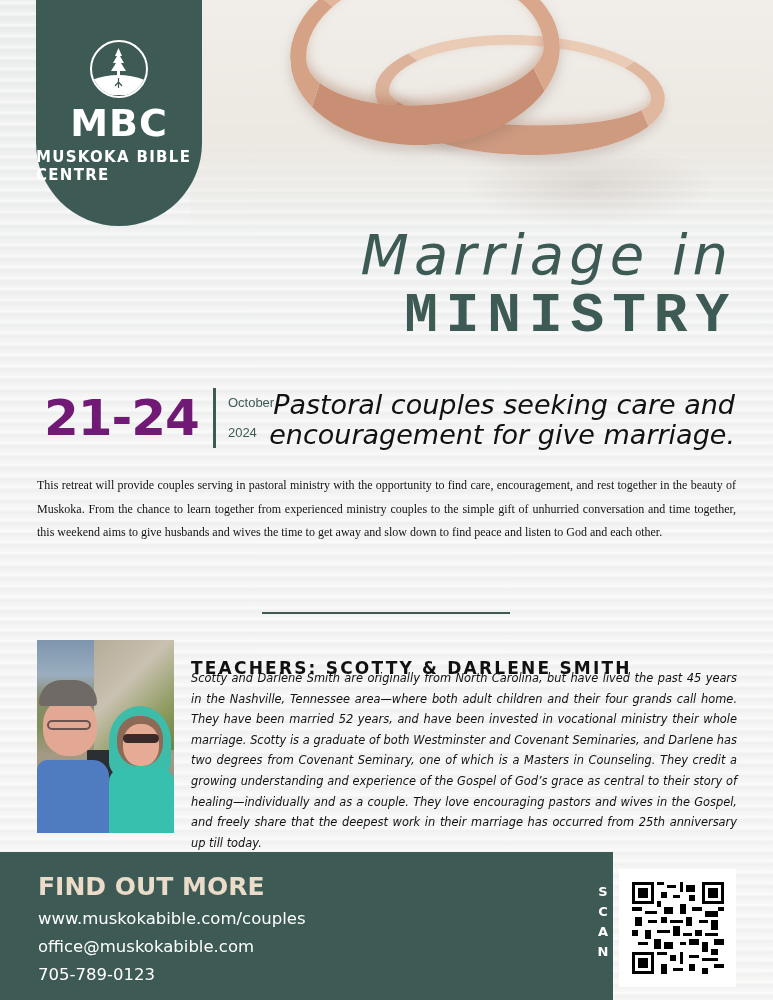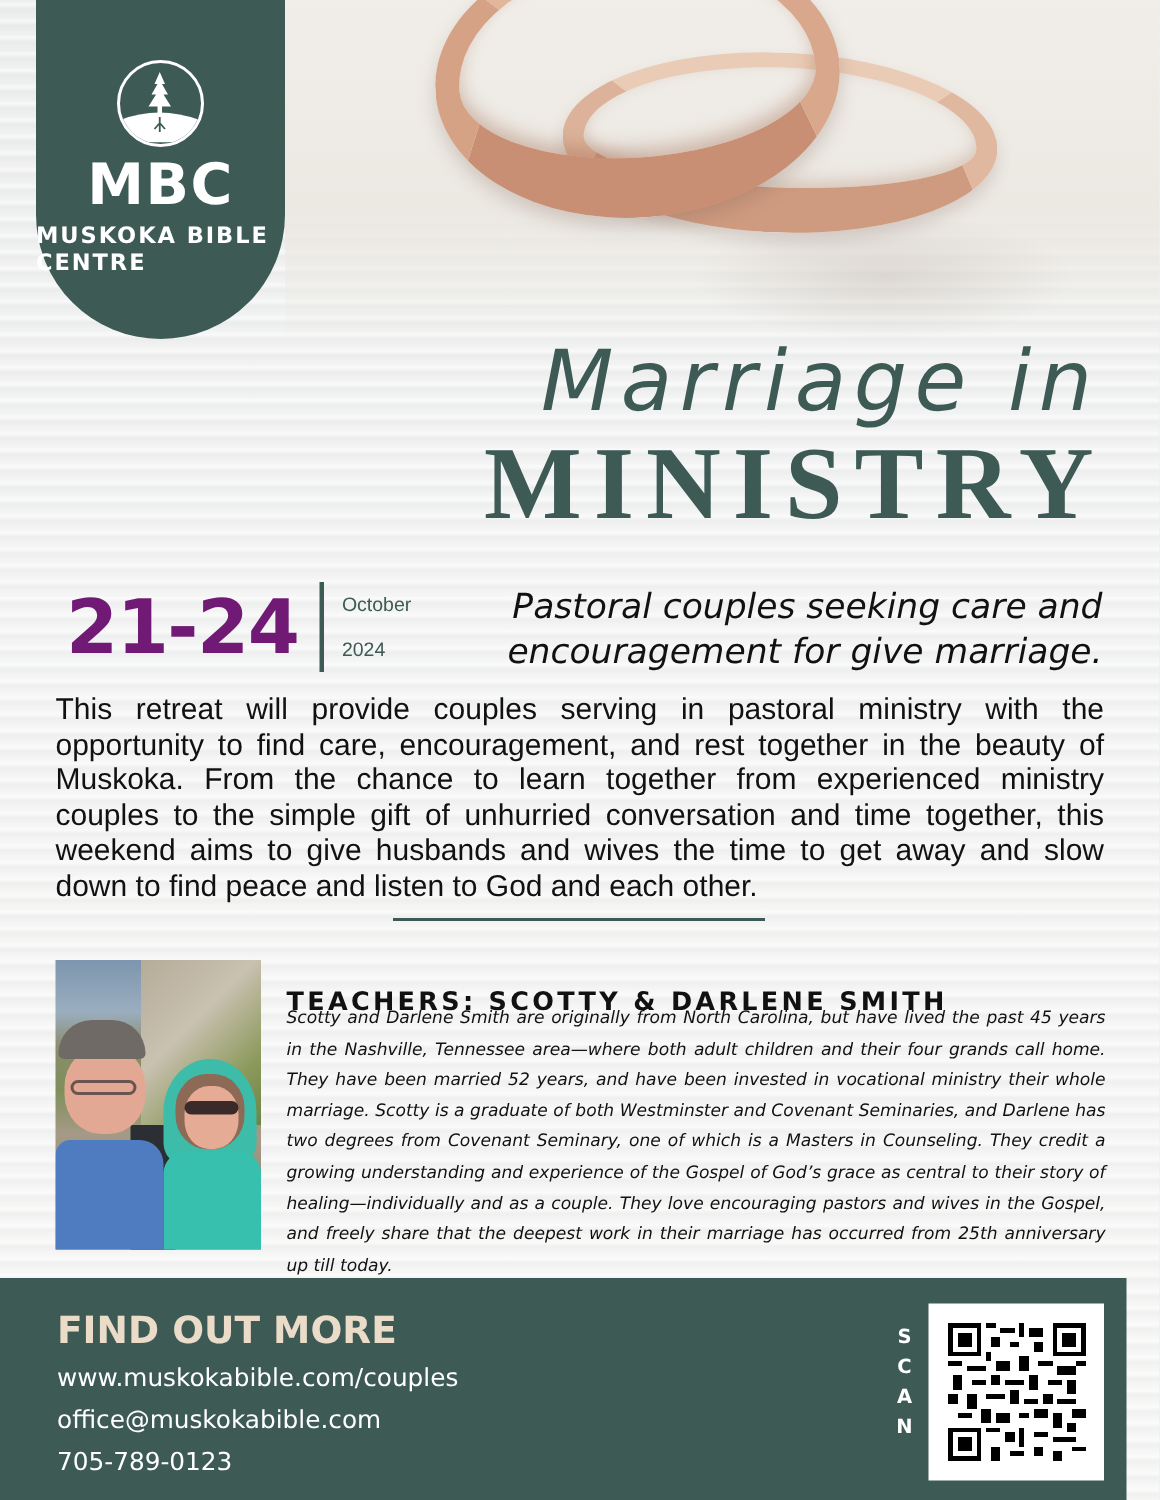--- a/index.html
+++ b/index.html
@@ -40,21 +40,21 @@
     border-width: 10px 14px 30px 14px;
     border-color: #eacbb6 #e0b79f #cf9b80 #dcb29a;
     box-shadow: inset 0 -4px 10px rgba(150,90,60,0.25), 0 6px 10px rgba(120,90,80,0.2);
     transform: rotate(2deg);
     z-index: 0;
   }
   .ring.r1 { z-index: 1; }
 
   
   .badge {
-    position: absolute; left: 24px; top: 0; width: 166px; height: 226px;
+    position: absolute; left: 36px; top: 0; width: 166px; height: 226px;
     background: #3d5a55;
     border-radius: 0 0 83px 83px;
     display: flex; flex-direction: column; align-items: center;
     z-index: 3;
   }
   .logo-circle {
     margin-top: 40px; width: 58px; height: 58px; border-radius: 50%;
     border: 2.5px solid #fff; position: relative; overflow: hidden;
   }
   .logo-circle svg { position: absolute; left: 0; top: 0; }
@@ -69,43 +69,43 @@
 
   
   .title-script {
     position: absolute; right: 40px; top: 222px;
     font-family: "DejaVu Sans", sans-serif; font-style: italic;
     font-size: 56px; color: #3d5a55; letter-spacing: 5px; font-weight: normal;
     z-index: 2;
   }
   .title-main {
     position: absolute; right: 36px; top: 288px;
-    font-family: Liberation Serif, serif; font-weight: bold;
-    font-size: 69px; color: #3d5a55; letter-spacing: 8px; line-height: 1;
+    font-family: Liberation Mono, monospace; font-weight: bold;
+    font-size: 56px; color: #3d5a55; letter-spacing: 8px; line-height: 1;
     z-index: 2;
   }
 
   
   .date-wrap { position: absolute; left: 44px; top: 388px; display: flex; align-items: center; z-index: 2; }
   .date-days {
     font-family: "DejaVu Sans", sans-serif; font-weight: bold; font-size: 50px;
     color: #701a75; letter-spacing: -1px; line-height: 1;
   }
   .date-bar { width: 3px; height: 60px; background: #3d5a55; margin: 0 12px 0 14px; }
   .date-mm { font-size: 13px; color: #3d5a55; line-height: 30px; font-family: Liberation Sans, sans-serif; }
 
   .tagline {
     position: absolute; right: 38px; top: 390px; text-align: right;
     font-family: "DejaVu Sans", sans-serif; font-style: italic;
-    font-size: 23px; line-height: 30px; color: #111; z-index: 2;
+    font-size: 27px; line-height: 30px; color: #111; z-index: 2;
   }
 
   .intro {
-    position: absolute; left: 37px; top: 462px; width: 699px;
-    font-family: Liberation Sans, sans-serif; font-size: 20px; line-height: 23.5px;
+    position: absolute; left: 37px; top: 474px; width: 699px;
+    font-family: Liberation Serif, serif; font-size: 12px; line-height: 23.5px;
     text-align: justify; color: #111; z-index: 2;
   }
 
   .divider { position: absolute; left: 262px; top: 612px; width: 248px; height: 2px; background: #3d5a55; }
 
   
   .teacher-photo {
     position: absolute; left: 37px; top: 640px; width: 137px; height: 193px; overflow: hidden;
     background: linear-gradient(180deg, #7d95ae 0%, #9aaebf 18%, #8b8c6c 30%, #7f8f5a 45%, #a59a86 60%, #8a7c70 100%);
   }
@@ -129,21 +129,21 @@
     font-family: "DejaVu Sans", sans-serif; font-weight: bold; font-size: 17px; letter-spacing: 2.2px; color: #111; margin-top: 16px;
   }
   .teacher-bio {
     position: absolute; left: 191px; top: 668px; width: 546px;
     font-family: "DejaVu Sans", sans-serif; font-style: italic;
     font-size: 11.4px; line-height: 20.6px; text-align: justify; color: #111;
   }
 
   
   .footer {
-    position: absolute; left: 0; top: 852px; width: 751px; height: 148px; background: #3d5a55;
+    position: absolute; left: 0; top: 852px; width: 613px; height: 148px; background: #3d5a55;
   }
   .footer-heading {
     position: absolute; left: 38px; top: 20px; color: #eadcc9;
     font-family: "DejaVu Sans", sans-serif; font-weight: bold; font-size: 25px; letter-spacing: 0px;
   }
   .footer-line {
     position: absolute; left: 38px; color: #fff; font-family: "DejaVu Sans", sans-serif; font-size: 16.5px;
   }
   .scan-col {
     position: absolute; left: 597px; top: 30px; width: 12px;

